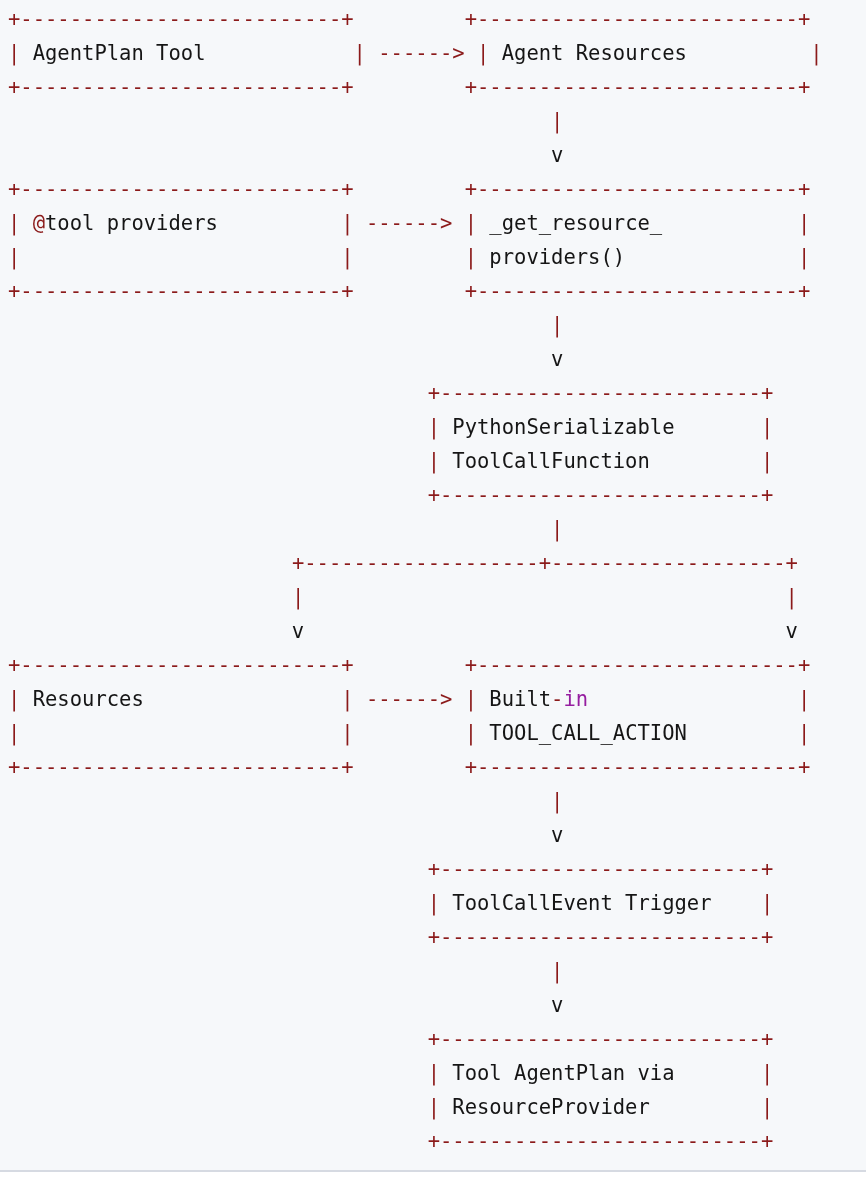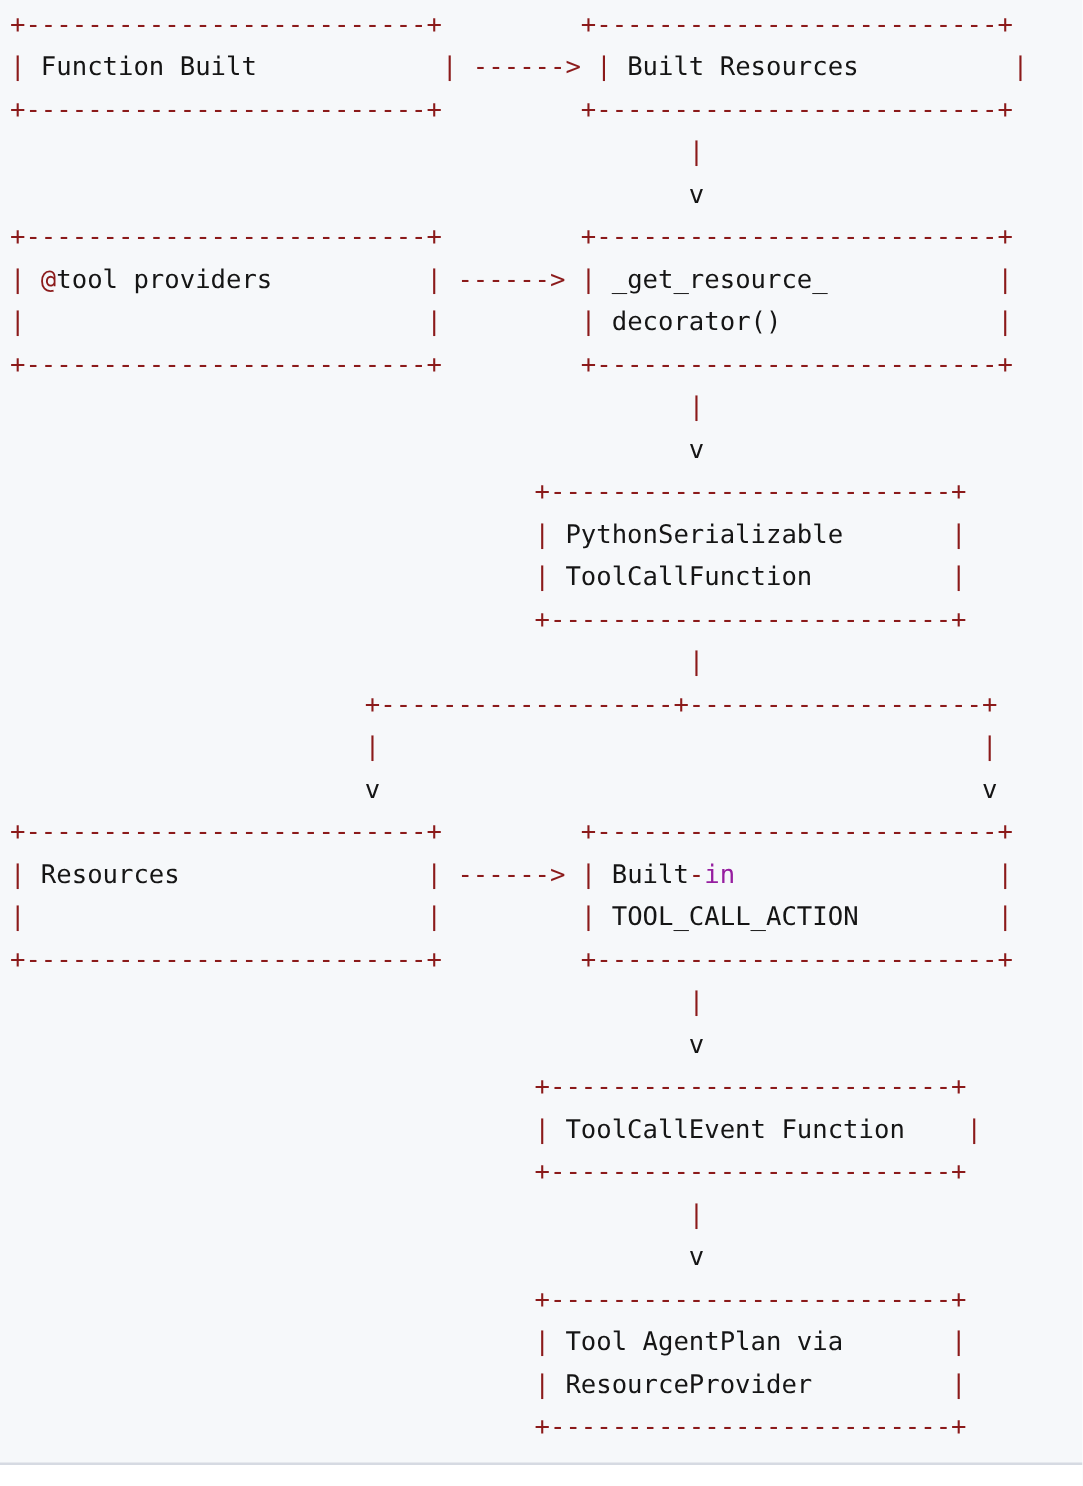--- a/index.html
+++ b/index.html
@@ -26,46 +26,46 @@
   }
   .c-r { color: var(--c-red, #8b1a1a); }
   .c-k { color: var(--c-black, #151515); }
   .c-p { color: var(--c-purple, #961ea0); text-align: center; }
 </style>
 </head>
 <body style="background: rgb(255, 255, 255);">
 
 <div class="code-block">
   <pre class="ascii"><span class="c-r">+--------------------------+</span><span class="c-k">         </span><span class="c-r">+--------------------------+</span>
-<span class="c-r">|</span><span class="c-k"> Function Built            </span><span class="c-r">|</span><span class="c-k"> </span><span class="c-r">------&gt;</span><span class="c-k"> </span><span class="c-r">|</span><span class="c-k"> Built Resources          </span><span class="c-r">|</span>
+<span class="c-r">|</span><span class="c-k"> AgentPlan Tool            </span><span class="c-r">|</span><span class="c-k"> </span><span class="c-r">------&gt;</span><span class="c-k"> </span><span class="c-r">|</span><span class="c-k"> Agent Resources          </span><span class="c-r">|</span>
 <span class="c-r">+--------------------------+</span><span class="c-k">         </span><span class="c-r">+--------------------------+</span>
 <span class="c-k">                                            </span><span class="c-r">|</span>
 <span class="c-k">                                            v</span>
 <span class="c-r">+--------------------------+</span><span class="c-k">         </span><span class="c-r">+--------------------------+</span>
 <span class="c-r">|</span><span class="c-k"> </span><span class="c-r">@</span><span class="c-k">tool providers          </span><span class="c-r">|</span><span class="c-k"> </span><span class="c-r">------&gt;</span><span class="c-k"> </span><span class="c-r">|</span><span class="c-k"> _get_resource_           </span><span class="c-r">|</span>
-<span class="c-r">|</span><span class="c-k">                          </span><span class="c-r">|</span><span class="c-k">         </span><span class="c-r">|</span><span class="c-k"> decorator()              </span><span class="c-r">|</span>
+<span class="c-r">|</span><span class="c-k">                          </span><span class="c-r">|</span><span class="c-k">         </span><span class="c-r">|</span><span class="c-k"> providers()              </span><span class="c-r">|</span>
 <span class="c-r">+--------------------------+</span><span class="c-k">         </span><span class="c-r">+--------------------------+</span>
 <span class="c-k">                                            </span><span class="c-r">|</span>
 <span class="c-k">                                            v</span>
 <span class="c-k">                                  </span><span class="c-r">+--------------------------+</span>
 <span class="c-k">                                  </span><span class="c-r">|</span><span class="c-k"> PythonSerializable       </span><span class="c-r">|</span>
 <span class="c-k">                                  </span><span class="c-r">|</span><span class="c-k"> ToolCallFunction         </span><span class="c-r">|</span>
 <span class="c-k">                                  </span><span class="c-r">+--------------------------+</span>
 <span class="c-k">                                            </span><span class="c-r">|</span>
 <span class="c-k">                       </span><span class="c-r">+-------------------+-------------------+</span>
 <span class="c-k">                       </span><span class="c-r">|</span><span class="c-k">                                       </span><span class="c-r">|</span>
 <span class="c-k">                       v                                       v</span>
 <span class="c-r">+--------------------------+</span><span class="c-k">         </span><span class="c-r">+--------------------------+</span>
 <span class="c-r">|</span><span class="c-k"> Resources                </span><span class="c-r">|</span><span class="c-k"> </span><span class="c-r">------&gt;</span><span class="c-k"> </span><span class="c-r">|</span><span class="c-k"> Built</span><span class="c-r">-</span><span class="c-p">in</span><span class="c-k">                 </span><span class="c-r">|</span>
 <span class="c-r">|</span><span class="c-k">                          </span><span class="c-r">|</span><span class="c-k">         </span><span class="c-r">|</span><span class="c-k"> TOOL_CALL_ACTION         </span><span class="c-r">|</span>
 <span class="c-r">+--------------------------+</span><span class="c-k">         </span><span class="c-r">+--------------------------+</span>
 <span class="c-k">                                            </span><span class="c-r">|</span>
 <span class="c-k">                                            v</span>
 <span class="c-k">                                  </span><span class="c-r">+--------------------------+</span>
-<span class="c-k">                                  </span><span class="c-r">|</span><span class="c-k"> ToolCallEvent Function    </span><span class="c-r">|</span>
+<span class="c-k">                                  </span><span class="c-r">|</span><span class="c-k"> ToolCallEvent Trigger    </span><span class="c-r">|</span>
 <span class="c-k">                                  </span><span class="c-r">+--------------------------+</span>
 <span class="c-k">                                            </span><span class="c-r">|</span>
 <span class="c-k">                                            v</span>
 <span class="c-k">                                  </span><span class="c-r">+--------------------------+</span>
 <span class="c-k">                                  </span><span class="c-r">|</span><span class="c-k"> Tool AgentPlan via       </span><span class="c-r">|</span>
 <span class="c-k">                                  </span><span class="c-r">|</span><span class="c-k"> ResourceProvider         </span><span class="c-r">|</span>
 <span class="c-k">                                  </span><span class="c-r">+--------------------------+</span>
 </pre>
 </div>
 

